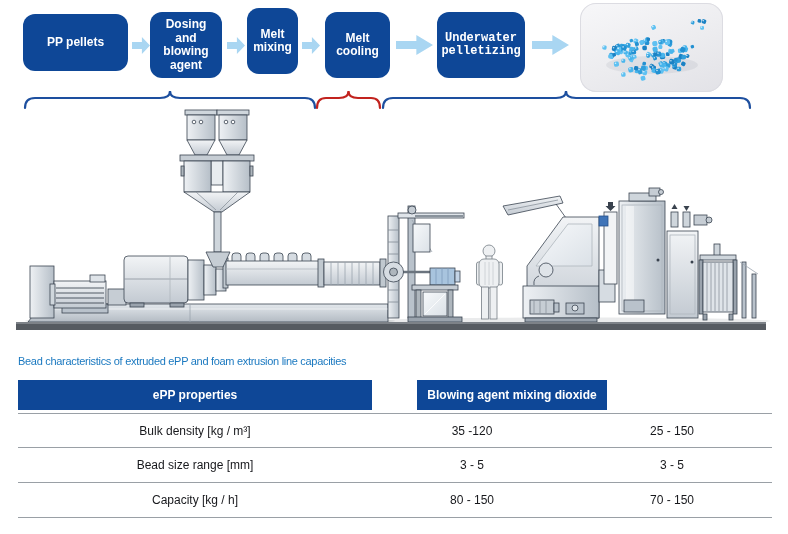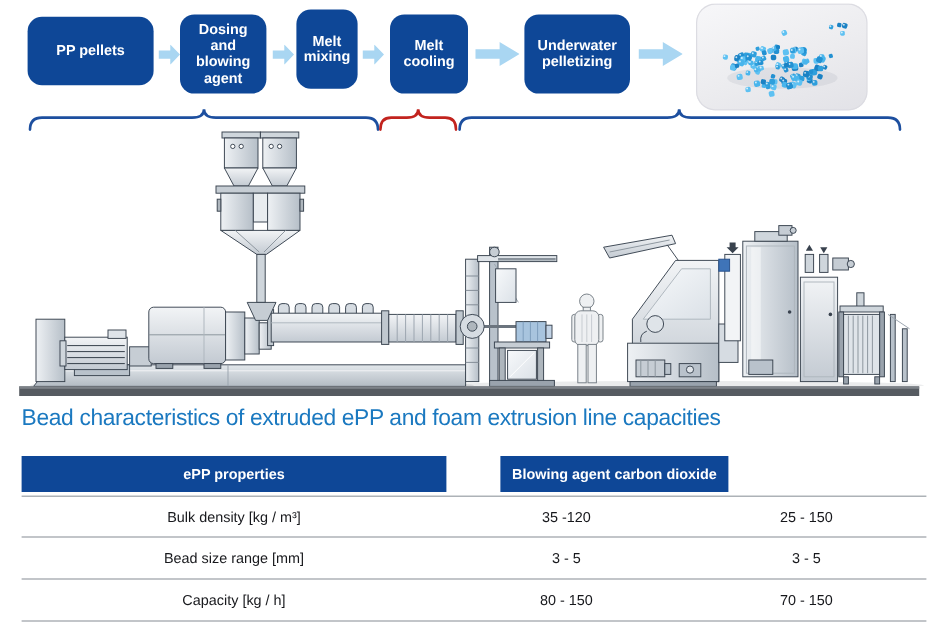--- a/index.html
+++ b/index.html
@@ -22,22 +22,22 @@
   .arrow{position:absolute;background:var(--arrow-blue);
     clip-path:polygon(0 30%,55% 30%,55% 0,100% 50%,55% 100%,55% 70%,0 70%);}
   .pellets-img{position:absolute;left:580px;top:3px;width:143px;height:89px;
     border-radius:16px;background:linear-gradient(160deg,#f7f7f9 0%,#ececef 55%,#e2e2e7 100%);
     box-shadow:inset 0 0 0 1px #dcdce2;overflow:hidden;}
 
   
   .illus{position:absolute;left:0;top:0;width:788px;height:340px;}
 
   
-  .heading{position:absolute;left:18px;top:338px;width:740px;
-    color:var(--heading-blue);font-size:19px;letter-spacing:-0.3px;font-weight:400;}
+  .heading{position:absolute;left:18px;top:355px;width:740px;
+    color:var(--heading-blue);font-size:11px;letter-spacing:-0.3px;font-weight:400;}
 
   
   .tbl{position:absolute;left:18px;top:380px;width:754px;}
   .thead{display:flex;gap:40px;}
   .th{background:var(--box-blue);color:#ffffff;font-weight:bold;font-size:12px;
     height:30px;line-height:30px;text-align:center;}
   .c1{width:354px;}
   .c2{width:190px;margin-left:5px;}
   .c3{width:200px;margin-left:5px;}
   .tbody{margin-top:3px;}
@@ -63,21 +63,21 @@
   <div class="flowbox" style="left:247px;top:8px;width:51px;height:66px;">
     <span>Melt mixing</span>
   </div>
   <div class="arrow" style="left:302px;top:37px;width:18px;height:17px;"></div>
 
   <div class="flowbox" style="left:325px;top:12px;width:65px;height:66px;">
     <span>Melt cooling</span>
   </div>
   <div class="arrow" style="left:396px;top:35px;width:37px;height:20px;"></div>
 
-  <div class="flowbox" style="left:437px;top:12px;width:88px;height:66px;">
+  <div class="flowbox" style="left:437px;top:12px;width:88px;height:66px;font-family:Liberation Mono, monospace;">
     <span>Underwater pelletizing</span>
   </div>
   <div class="arrow" style="left:532px;top:35px;width:37px;height:20px;"></div>
 
   <div class="pellets-img">
     <svg width="143" height="89" viewBox="0 0 143 89">
       <ellipse cx="72" cy="62" rx="46" ry="9" fill="rgba(120,130,145,0.12)"></ellipse>
       <g>
           <rect x="79.7" y="50.6" width="5.5" height="5.5" rx="1.7" fill="#1b82c4" transform="rotate(-4 82.4 53.3)"></rect>
           <circle cx="81.4" cy="52.3" r="0.8" fill="rgba(255,255,255,0.75)"></circle>
@@ -487,21 +487,21 @@
         <rect x="16" y="322" width="750" height="2" fill="#7d8288"></rect>
       </g>
     </g>
   </svg>
 
   <div class="heading">Bead characteristics of extruded ePP and foam extrusion line capacities</div>
 
   <div class="tbl">
     <div class="thead">
       <div class="th c1">ePP properties</div>
-      <div class="th c2">Blowing agent carbon dioxide</div>
+      <div class="th c2">Blowing agent mixing dioxide</div>
     </div>
     <div class="tbody">
       <div class="trow">
         <div class="td c1">Bulk density [kg / m³]</div>
         <div class="td c2">35 -120</div>
         <div class="td c3">25 - 150</div>
       </div>
       <div class="trow">
         <div class="td c1">Bead size range [mm]</div>
         <div class="td c2">3 - 5</div>

